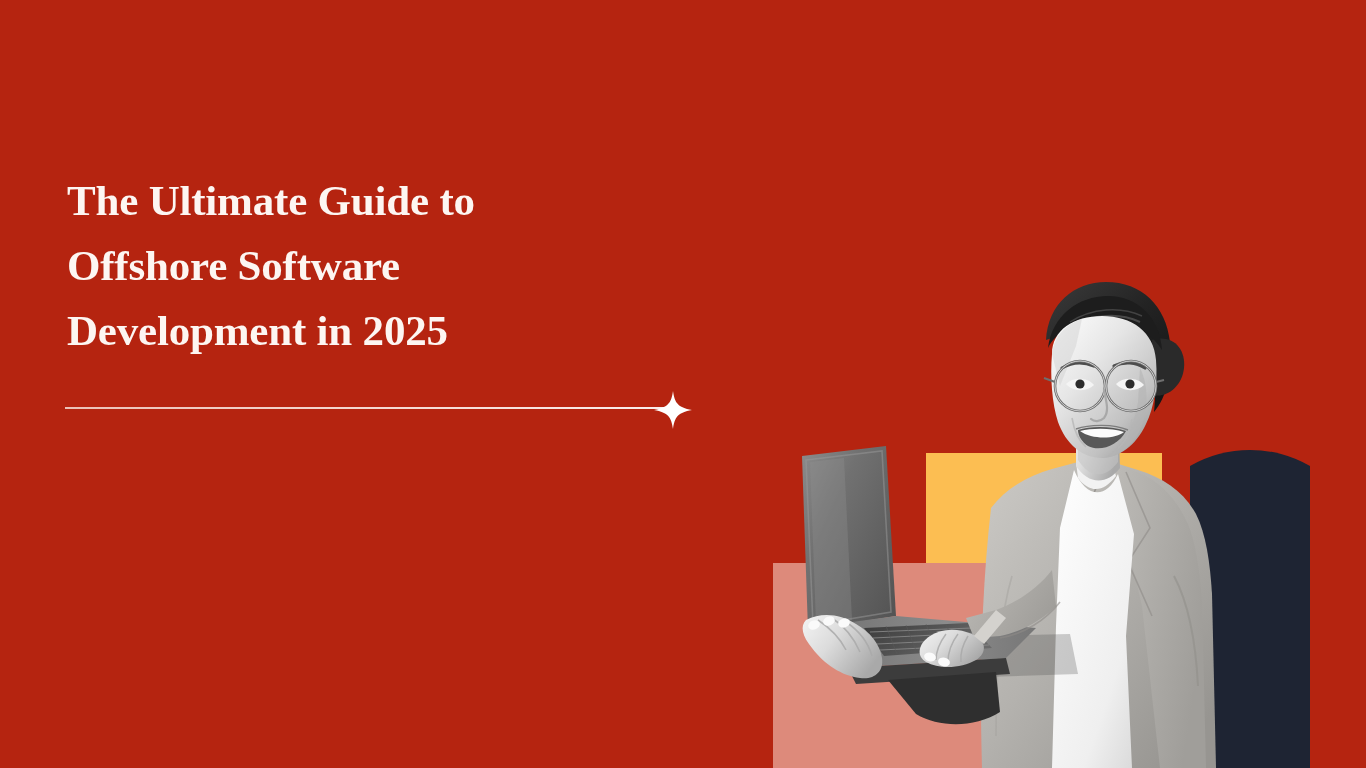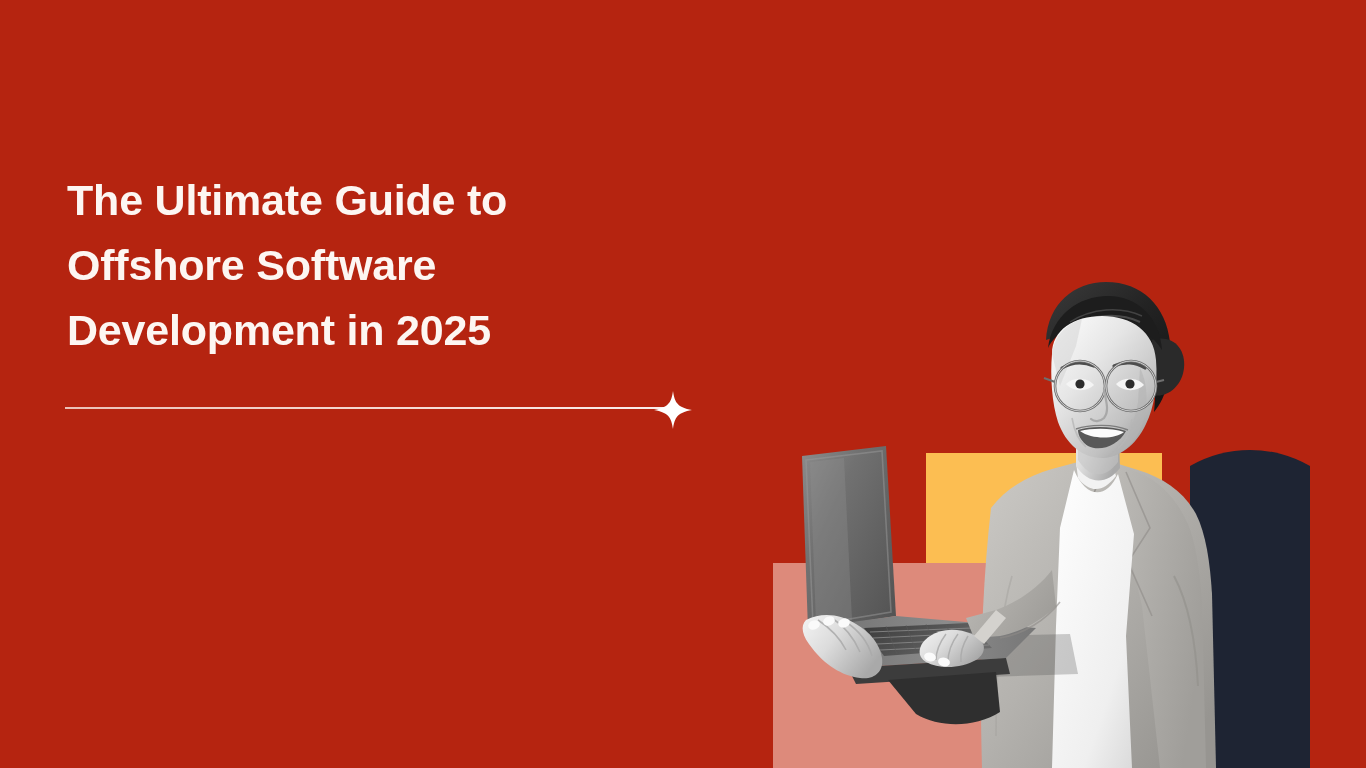--- a/index.html
+++ b/index.html
@@ -17,21 +17,21 @@
     overflow:hidden;
   }
 
   
   #headline-block {
     position:absolute;
     left:67px; top:168px;
     width:620px;
   }
   #headline {
-    font-family:Liberation Sans, sans-serif;
+    font-family:Liberation Serif, serif;
     font-weight:bold;
     font-size:43px;
     line-height:65px;
     letter-spacing:-0.2px;
     color:#fdf6f2;
     white-space:pre-line;
   }
 
   
   #divider-group {

